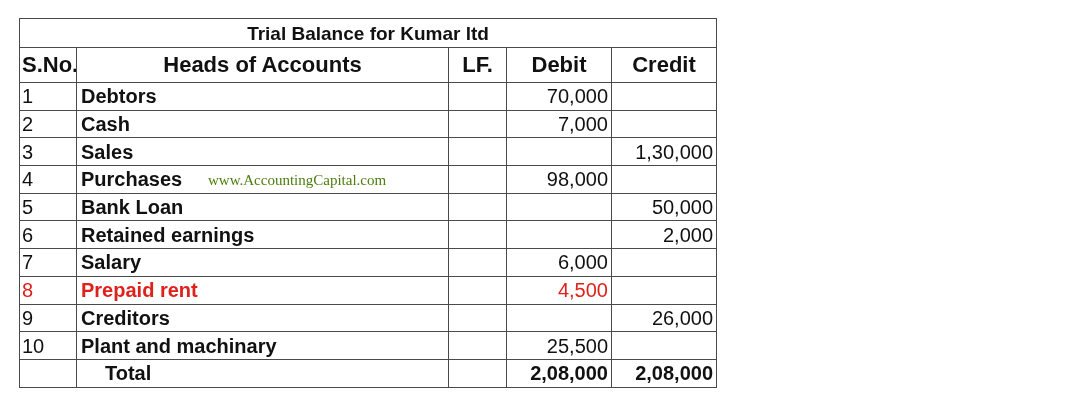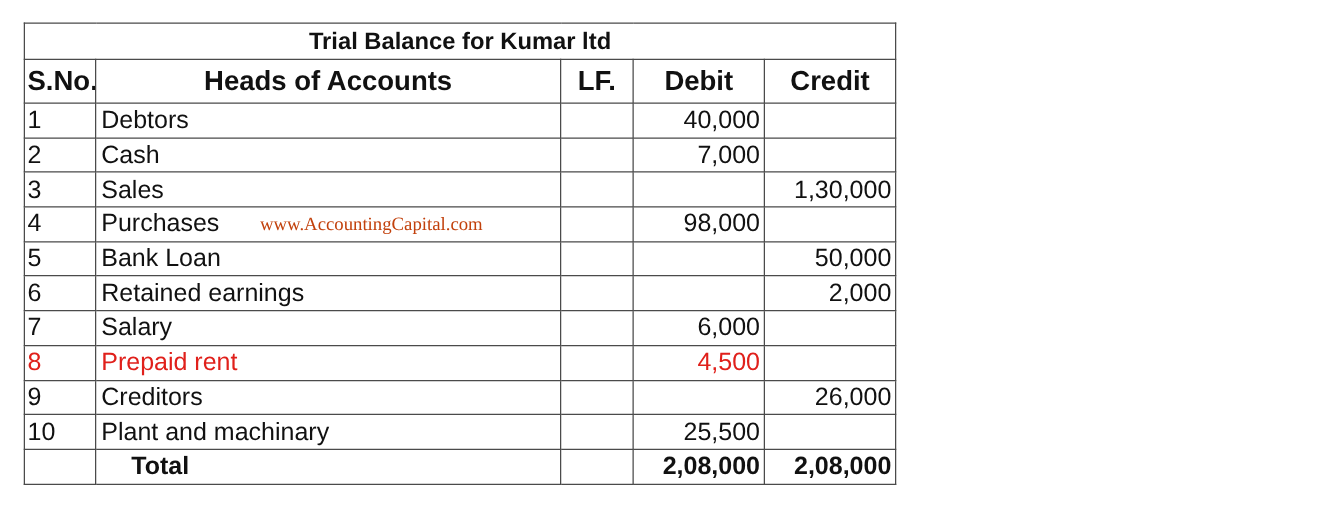--- a/index.html
+++ b/index.html
@@ -9,26 +9,26 @@
         table-layout: fixed; width: 697px; }
   .tb td, .tb th { border: 1px solid #4a4a4a; padding: 0 3px; white-space: nowrap;
                    overflow: hidden; font-size: 20px; line-height: 1; }
   .tb .title-row td { height: 28px; text-align: center; font-weight: bold; font-size: 19px; }
   .tb .head-row th { height: 34px; font-weight: bold; font-size: 22px; }
   .tb .head-row th.sno { text-align: left; padding-left: 2px; }
   .tb .head-row th.center { text-align: center; }
   .tb tbody tr.data-row td { height: 26.7px; }
   .tb td.num { text-align: right; padding-right: 3px; }
   .tb td.sno { text-align: left; padding-left: 2px; }
-  .tb td.acc { text-align: left; padding-left: 4px; position: relative; }
+  .tb td.acc { text-align: left; padding-left: 4px; position: relative; font-weight: bold; }
   .tb tr.highlight td { color: #e0201b; }
   .tb tr.total-row td { font-weight: bold; height: 27px; padding-left: 14px; }
   .tb tr.total-row td.acc { padding-left: 28px; }
   .watermark { position: absolute; left: 208px; top: 172px; font-family: "Liberation Serif", "DejaVu Serif", serif;
-               font-size: 15px; color: #c2410c; pointer-events: none; }
+               font-size: 15px; color: #4d7c0f; pointer-events: none; }
 </style>
 </head>
 <body>
 
 <table class="tb">
   <colgroup>
     <col style="width:57px">
     <col style="width:372px">
     <col style="width:58px">
     <col style="width:105px">
@@ -44,21 +44,21 @@
       <th class="center">LF.</th>
       <th class="center">Debit</th>
       <th class="center">Credit</th>
     </tr>
   </thead>
   <tbody>
     <tr class="data-row">
       <td class="sno">1</td>
       <td class="acc">Debtors</td>
       <td></td>
-      <td class="num">40,000</td>
+      <td class="num">70,000</td>
       <td class="num"></td>
     </tr>
     <tr class="data-row">
       <td class="sno">2</td>
       <td class="acc">Cash</td>
       <td></td>
       <td class="num">7,000</td>
       <td class="num"></td>
     </tr>
     <tr class="data-row">

